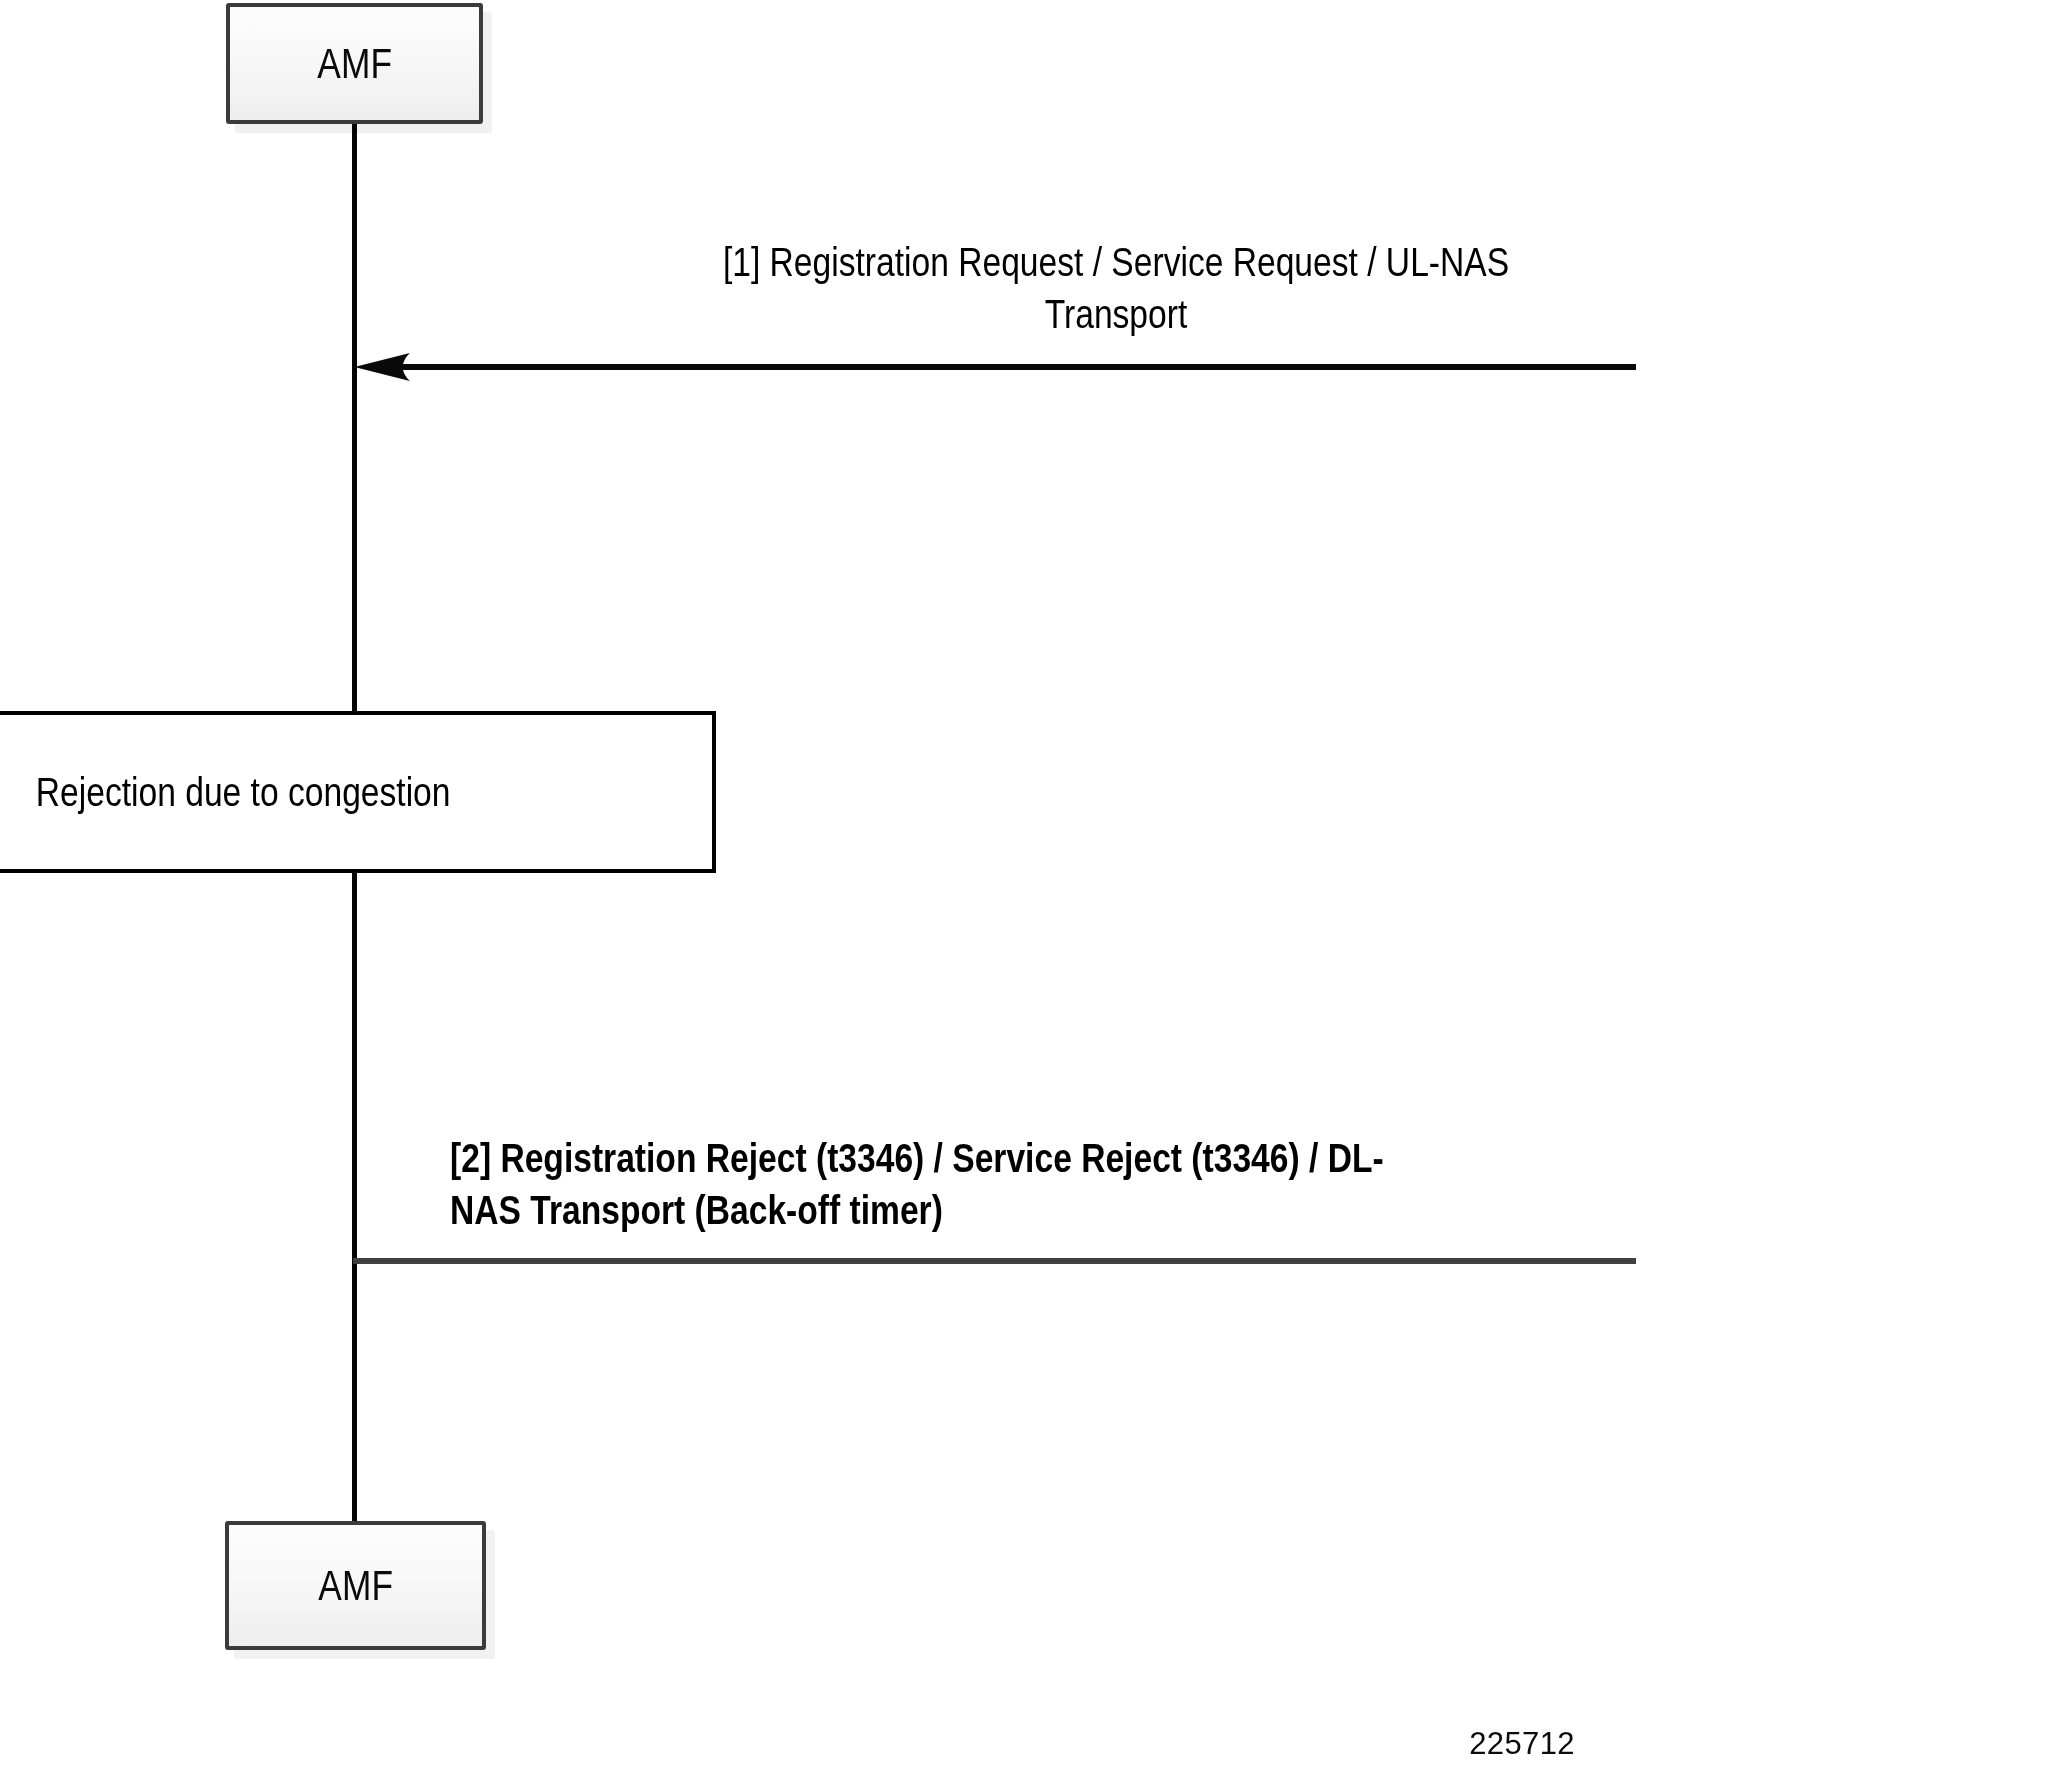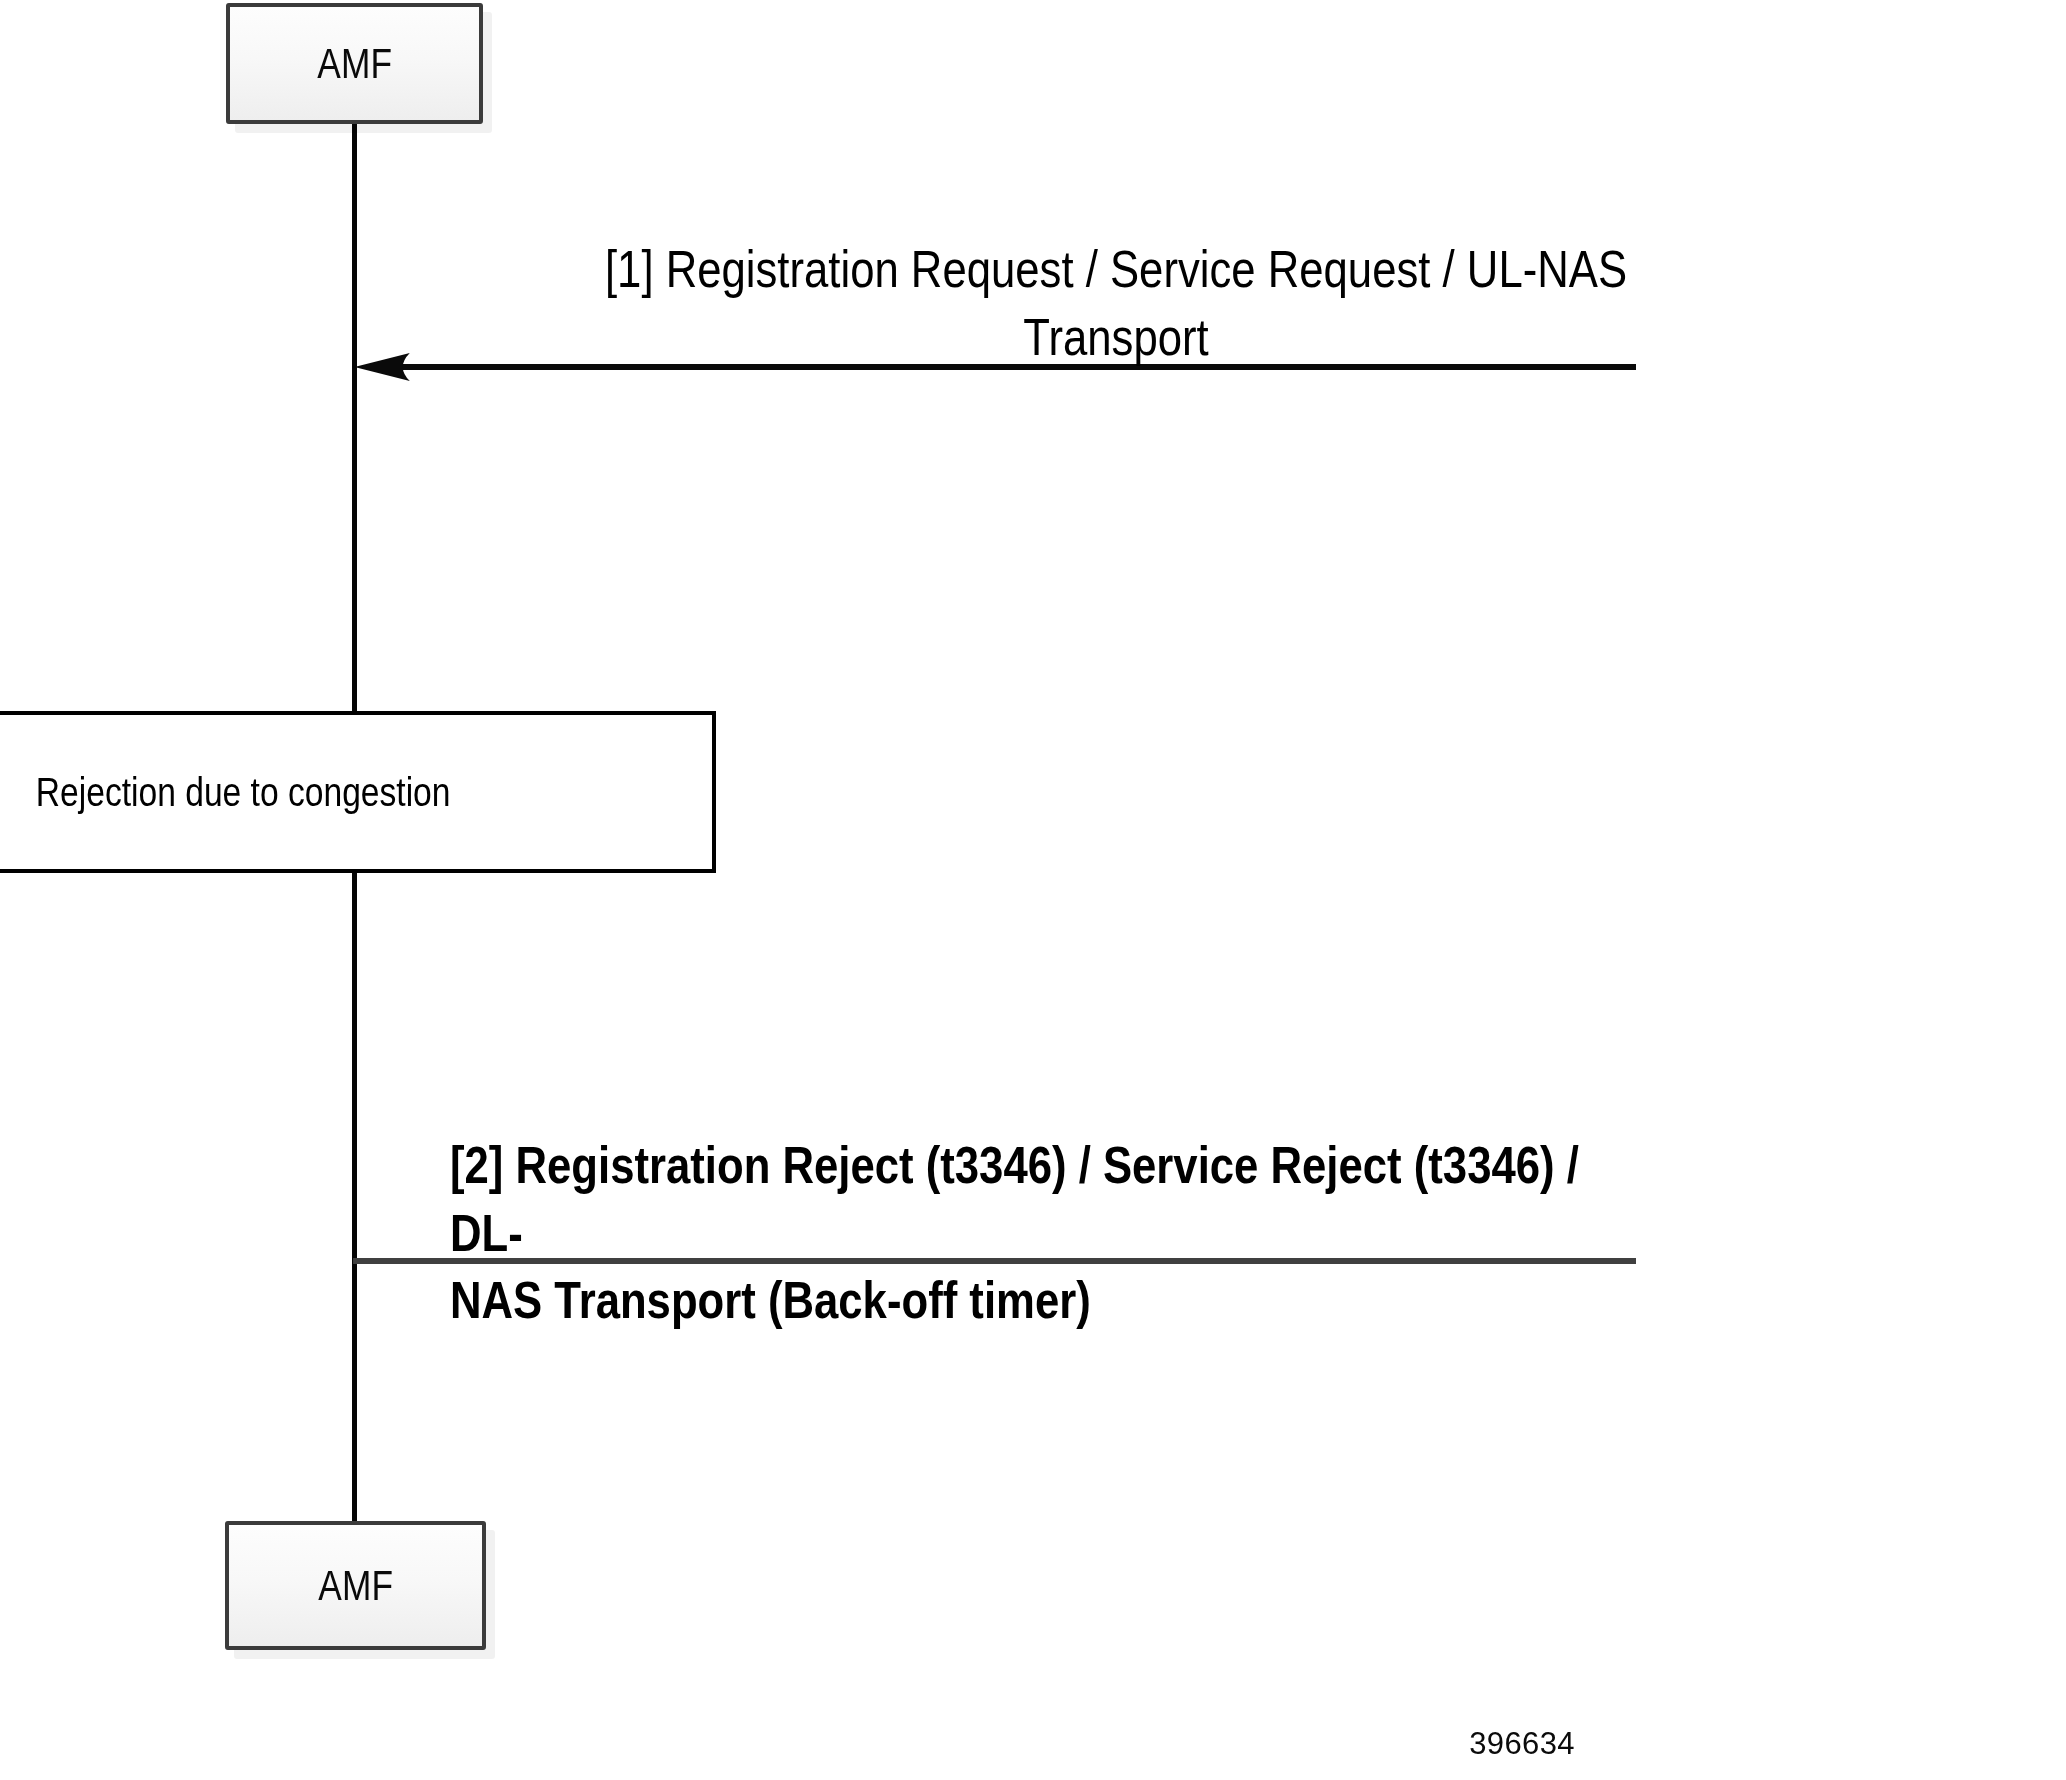--- a/index.html
+++ b/index.html
@@ -74,21 +74,21 @@
     padding-left: 45px;
     line-height: 1;
     white-space: nowrap;
     transform: scaleX(0.84);
     transform-origin: left center;
   }
 
   
   .msg-text {
     position: absolute;
-    font-size: 52px;
+    font-size: 40px;
     line-height: 1.3;
     color: #000000;
     z-index: 4;
   }
   .msg-text span {
     display: block;
     transform: scaleX(0.84);
   }
 
   #msg1-text {
@@ -168,16 +168,16 @@
   </svg>
 
   <div class="participant" id="participant-amf-bottom">
     <span class="participant-label">AMF</span>
   </div>
 
   <div class="participant" id="participant-ue-bottom">
     <span class="participant-label">UE</span>
   </div>
 
-  <div id="figure-id">396634</div>
+  <div id="figure-id">225712</div>
 
 </div>
 
 
 </body></html>

